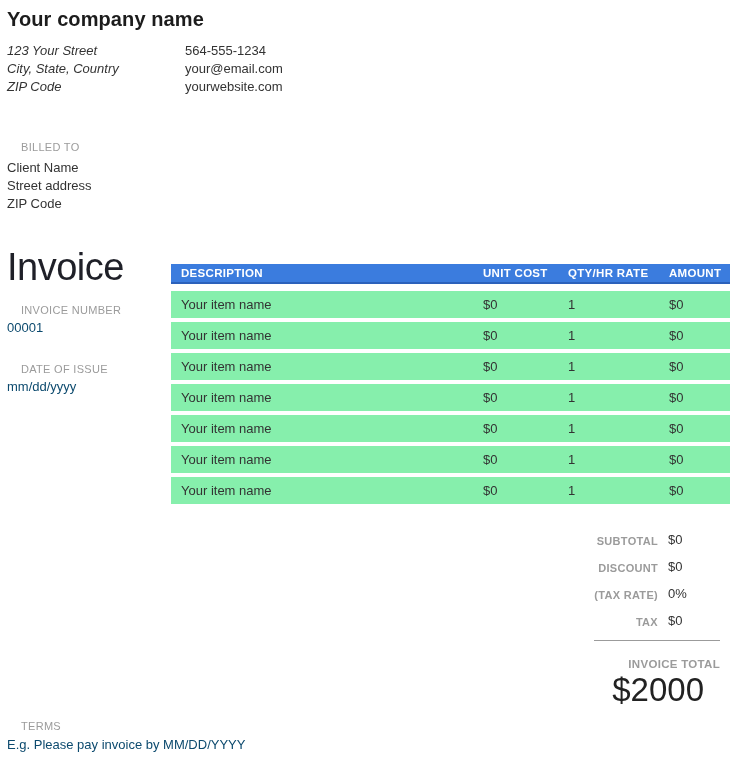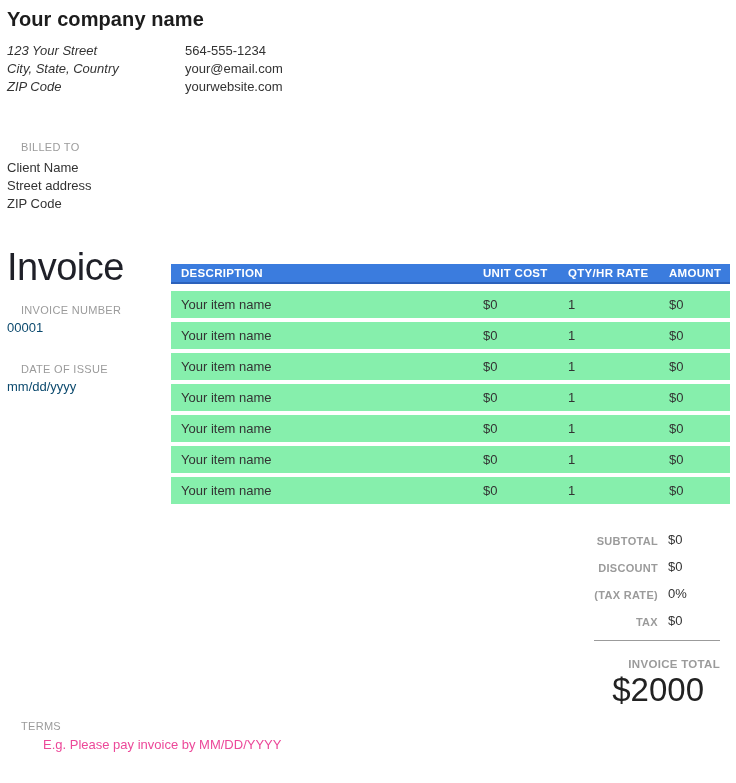--- a/index.html
+++ b/index.html
@@ -111,21 +111,21 @@
   .invoice-total-value {
     text-align: right;
     margin: 4px 26px 0 0;
     font-size: 33px;
     color: #222222;
     line-height: 32px;
   }
 
   
   .terms { margin-top: 14px; }
-  .terms-text { font-size: 13px; color: #ec4899; margin-top: 4px; line-height: 16px; margin-left: 36px; }
+  .terms-text { font-size: 13px; color: #0c4a6e; margin-top: 4px; line-height: 16px; }
 </style>
 </head>
 <body>
 
 <div class="page">
 
   <div class="company-name">Your company name</div>
 
   <div class="contact-grid">
     <div class="address-block">

